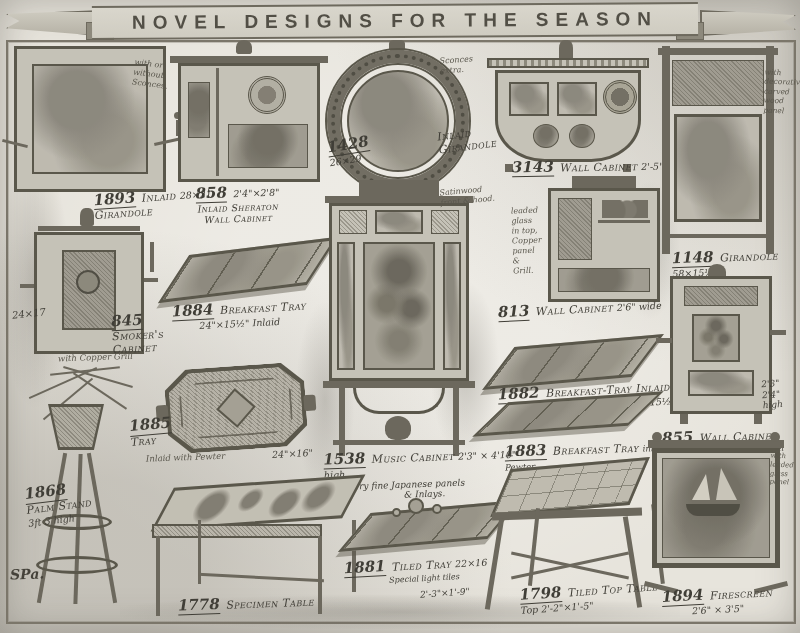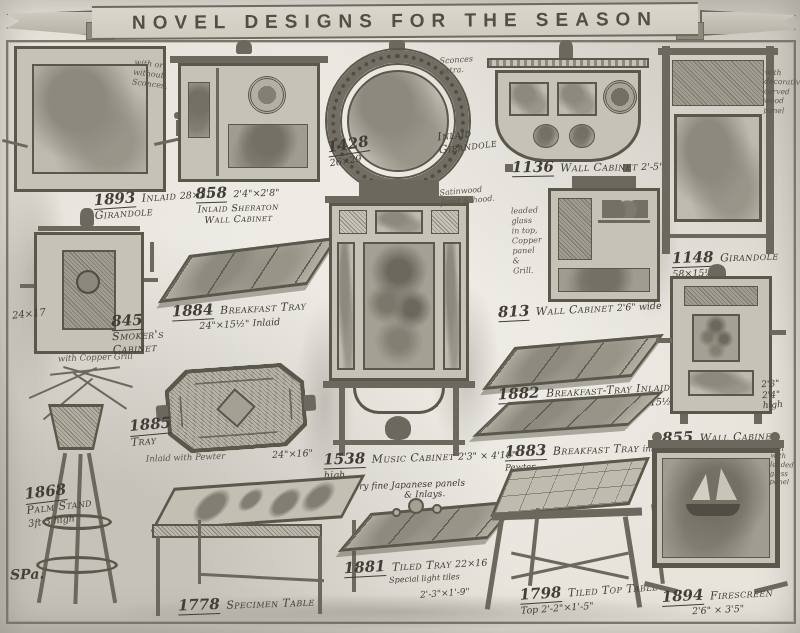--- a/index.html
+++ b/index.html
@@ -135,21 +135,21 @@
     <div class="frame" style="left:8px;top:14px;right:8px;bottom:10px;border-radius:0 0 34% 34%/0 0 46% 46%"></div>
     <div class="glass" style="left:22px;top:26px;width:40px;height:34px;border:2px solid #585548"></div>
     <div class="glass" style="left:70px;top:26px;width:40px;height:34px;border:2px solid #585548"></div>
     <div style="left:116px;top:24px;width:34px;height:34px;border-radius:50%;border:3px double #585548;background:radial-gradient(circle,#736f64 0 45%,#aba797 46%)"></div>
     <div class="pdark" style="left:46px;top:68px;width:26px;height:24px;border-radius:50%"></div>
     <div class="pdark" style="left:82px;top:68px;width:26px;height:24px;border-radius:50%"></div>
     <div class="bar" style="left:18px;bottom:0;width:8px;height:8px"></div>
     <div class="bar" style="right:18px;bottom:0;width:8px;height:8px"></div>
   </div>
   <div class="cap" style="left:512px;top:158px;transform:rotate(-1deg)">
-    <span class="num">1136</span>
+    <span class="num">3143</span>
     <span class="t">Wall Cabinet</span>
     <span class="size">2'-5"</span>
   </div>
 
   <div class="il" style="left:658px;top:46px;width:126px;height:208px">
     <div class="bar" style="left:4px;top:0;width:8px;height:100%"></div>
     <div class="bar" style="right:10px;top:0;width:8px;height:100%"></div>
     <div class="bar" style="left:0;top:2px;right:6px;height:7px"></div>
     <div class="pdark hatch" style="left:14px;top:14px;right:20px;height:46px"></div>
     <div class="glass" style="left:16px;top:68px;right:22px;bottom:32px;border:3px solid #585548"></div>

